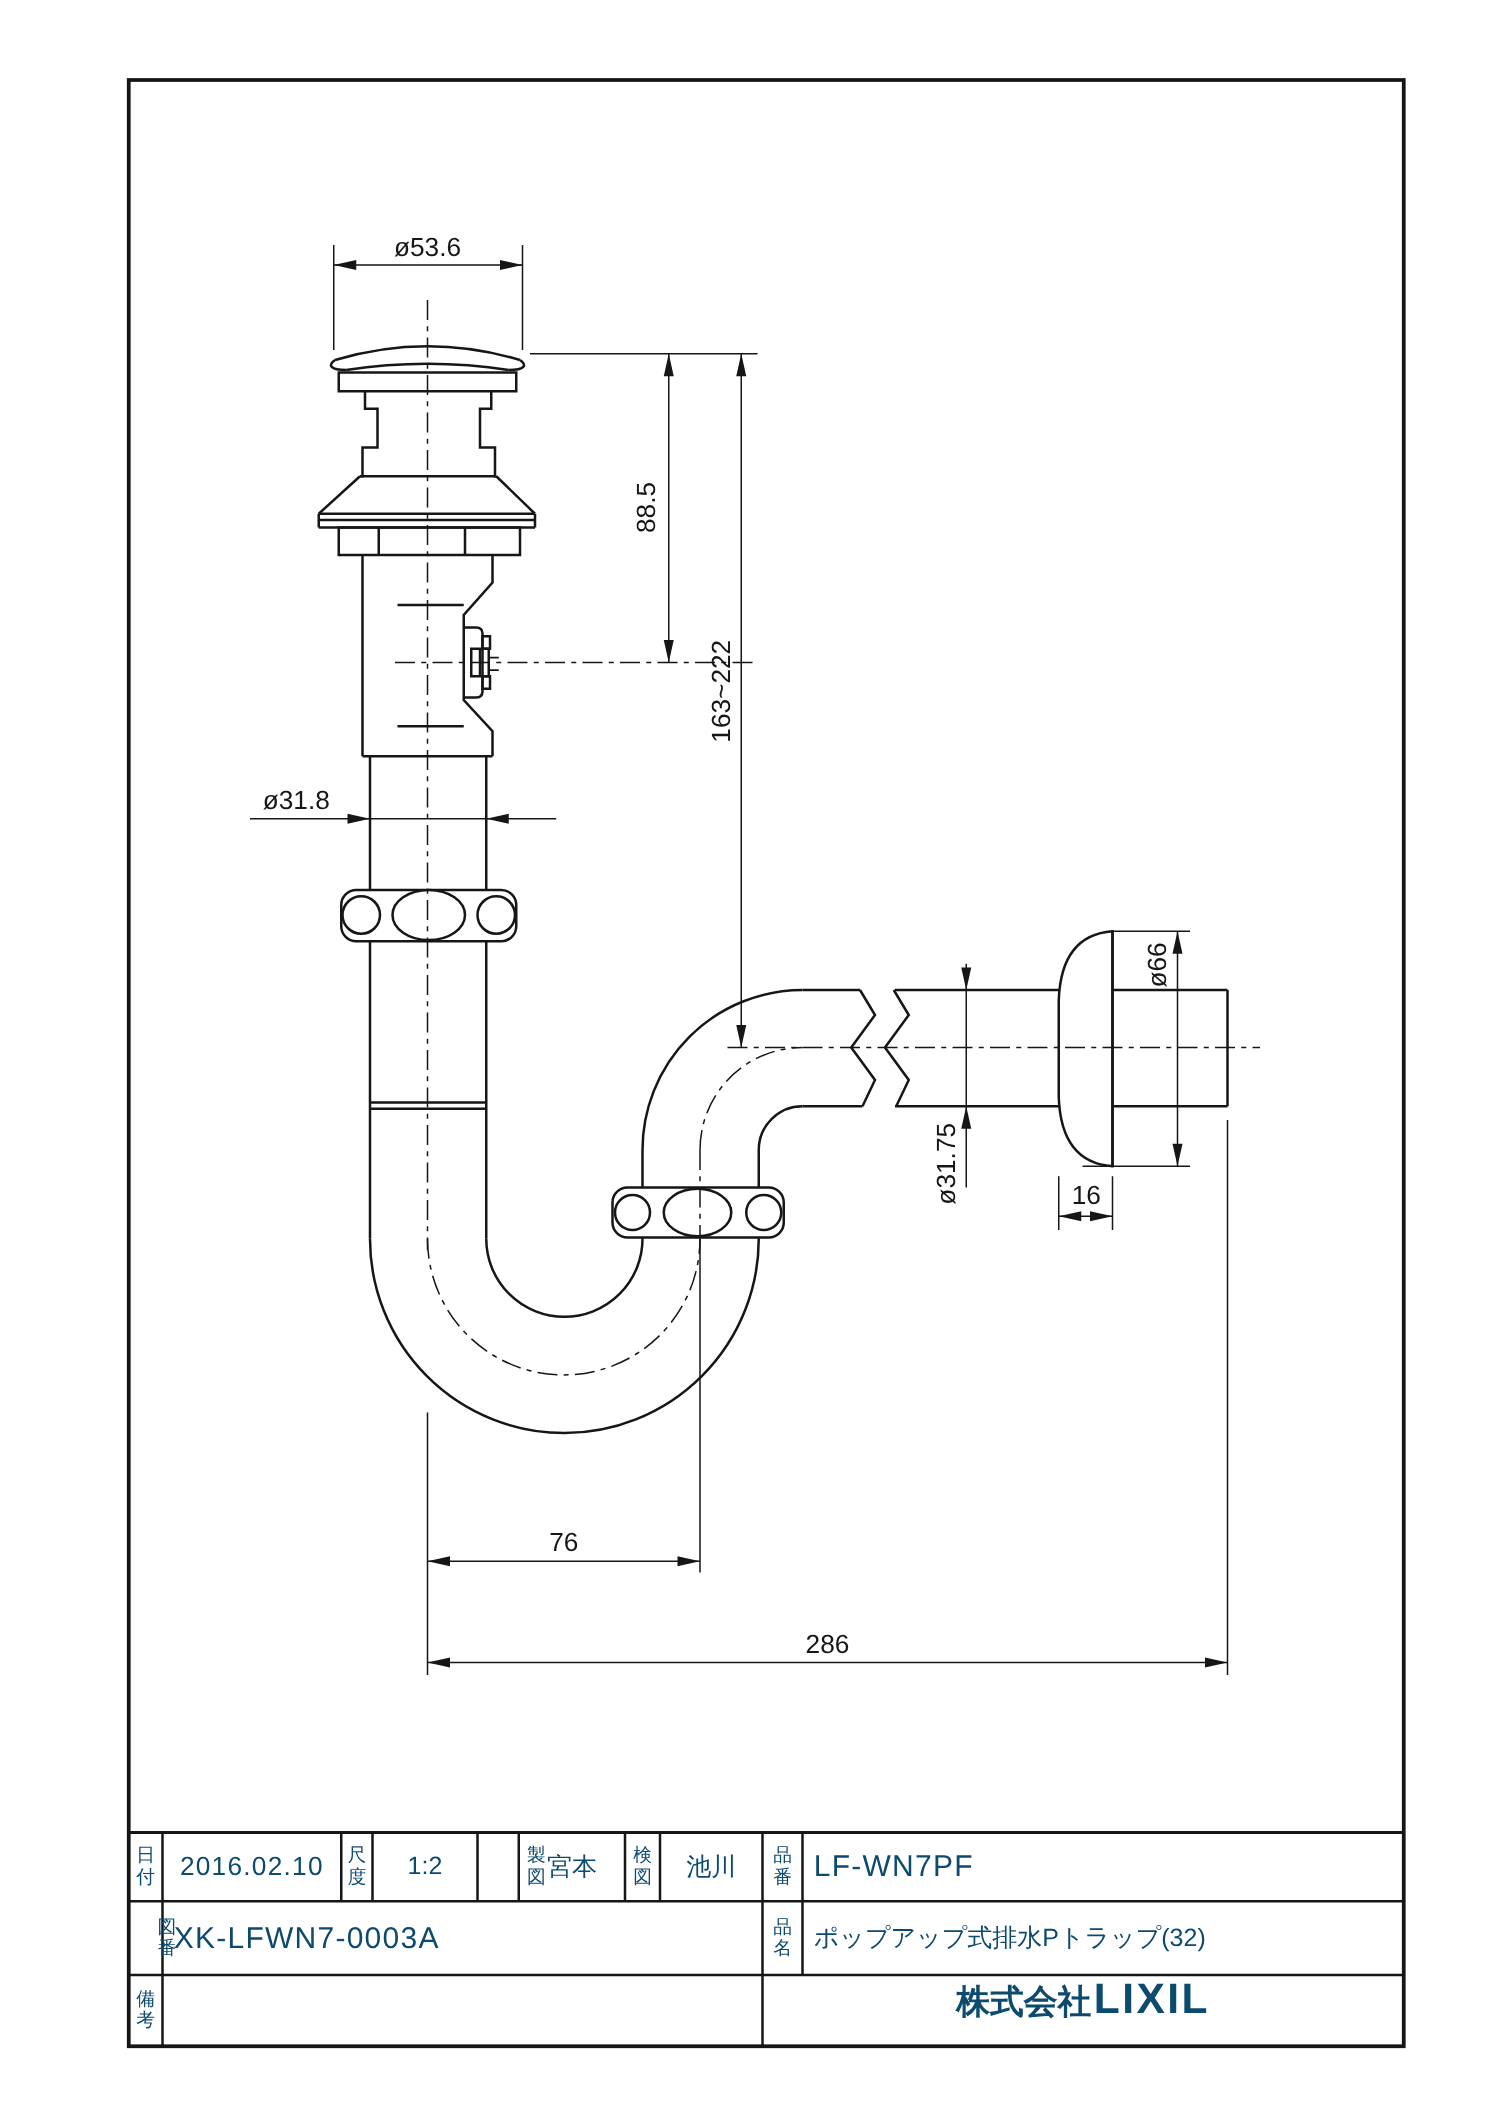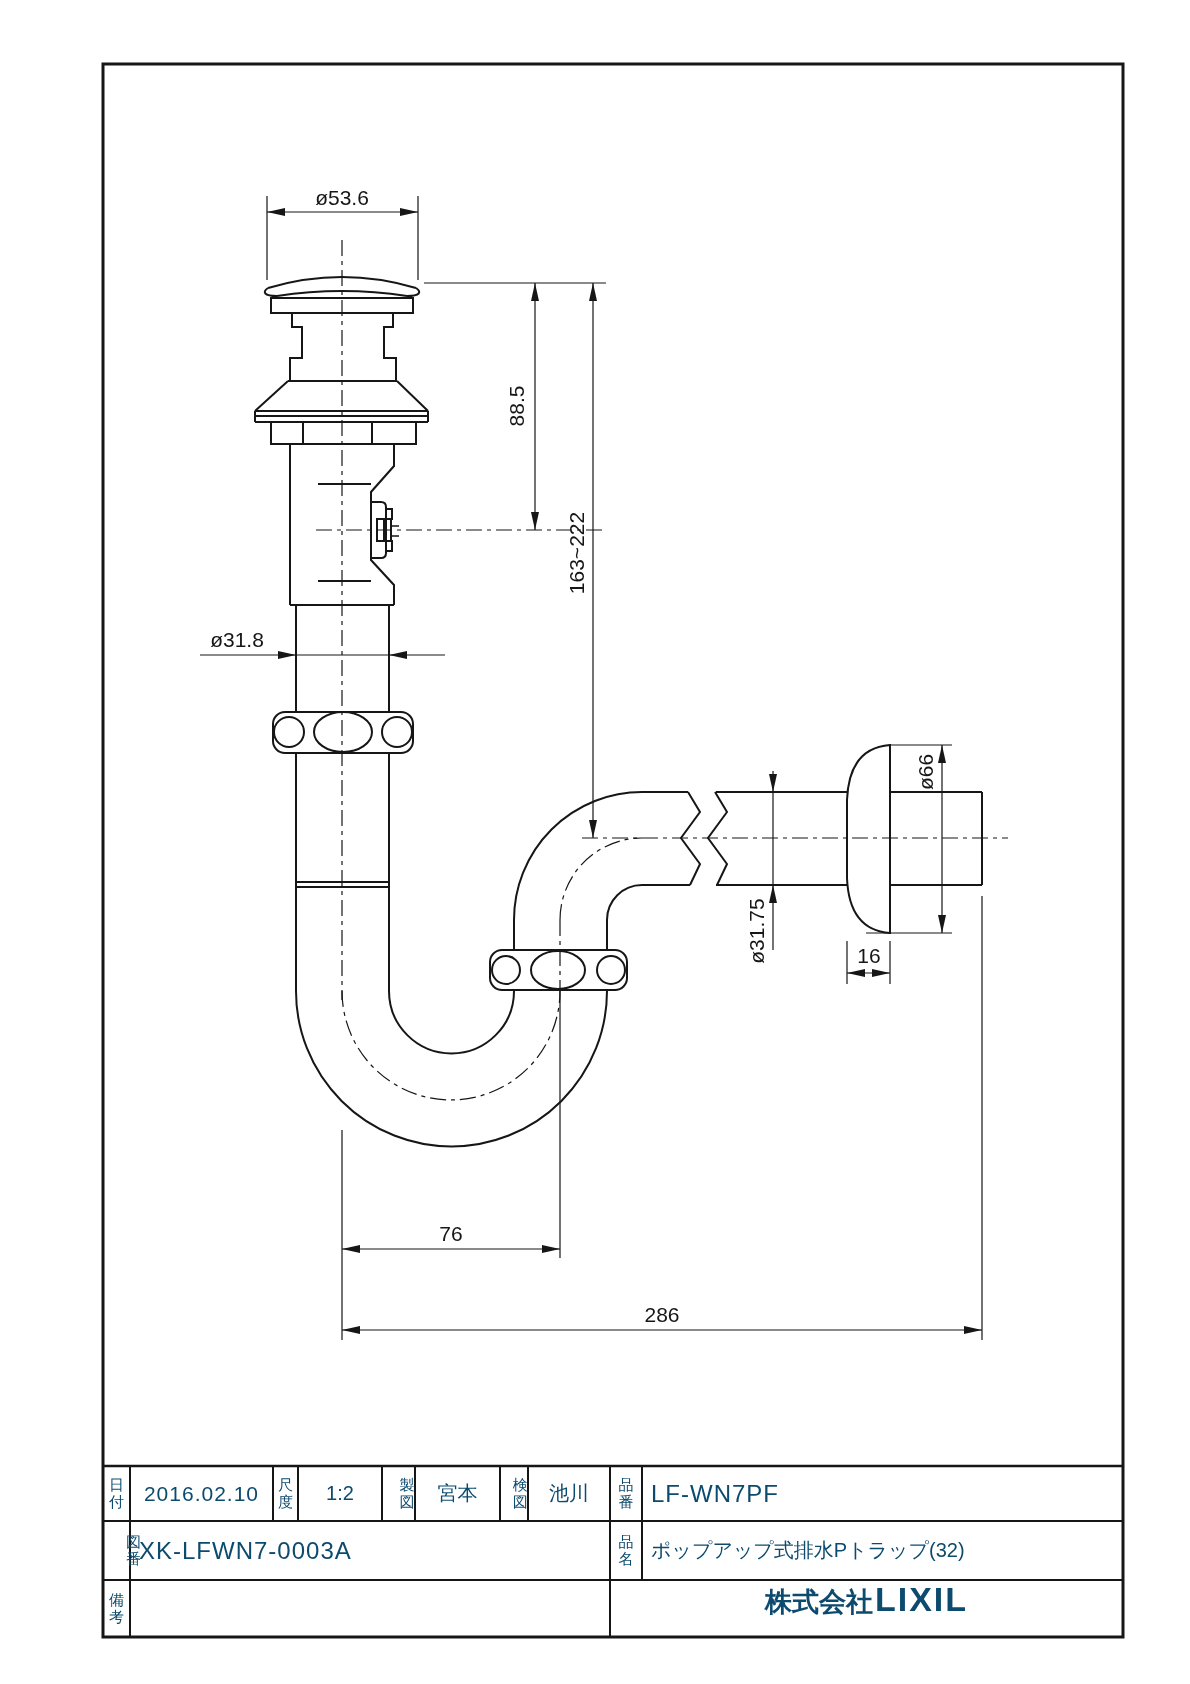--- a/index.html
+++ b/index.html
@@ -165,25 +165,25 @@
 
 <div>
   <div class="tbcell vlabel" style="left:103px;top:1466px;width:27px;height:55px;">
       <span>日付</span>
     </div>
   <div class="tbcell val21" style="left:130px;top:1466px;width:143px;height:55px;">2016.02.10</div>
   <div class="tbcell vlabel" style="left:273px;top:1466px;width:25px;height:55px;">
       <span>尺度</span>
     </div>
   <div class="tbcell val20" style="left:298px;top:1466px;width:84px;height:55px;text-align:right;">1:2</div>
-  <div class="tbcell vlabel" style="left:382px;top:1466px;width:50px;height:55px;">
+  <div class="tbcell vlabel" style="left:404px;top:1466px;width:50px;height:55px;">
       <span>製図</span>
     </div>
   <div class="tbcell val20" style="left:415px;top:1466px;width:85px;height:55px;">宮本</div>
-  <div class="tbcell vlabel" style="left:500px;top:1466px;width:28px;height:55px;justify-content:flex-end;">
+  <div class="tbcell vlabel" style="left:500px;top:1466px;width:28px;height:55px;">
       <span>検図</span>
     </div>
   <div class="tbcell val20" style="left:528px;top:1466px;width:82px;height:55px;">池川</div>
   <div class="tbcell vlabel" style="left:610px;top:1466px;width:32px;height:55px;">
       <span>品番</span>
     </div>
   <div class="tbcell left val24" style="left:642px;top:1466px;width:481px;height:55px;">LF-WN7PF</div>
 
   <div class="tbcell vlabel" style="left:103px;top:1521px;width:27px;height:59px;margin-left:17px;">
       <span>図番</span>

